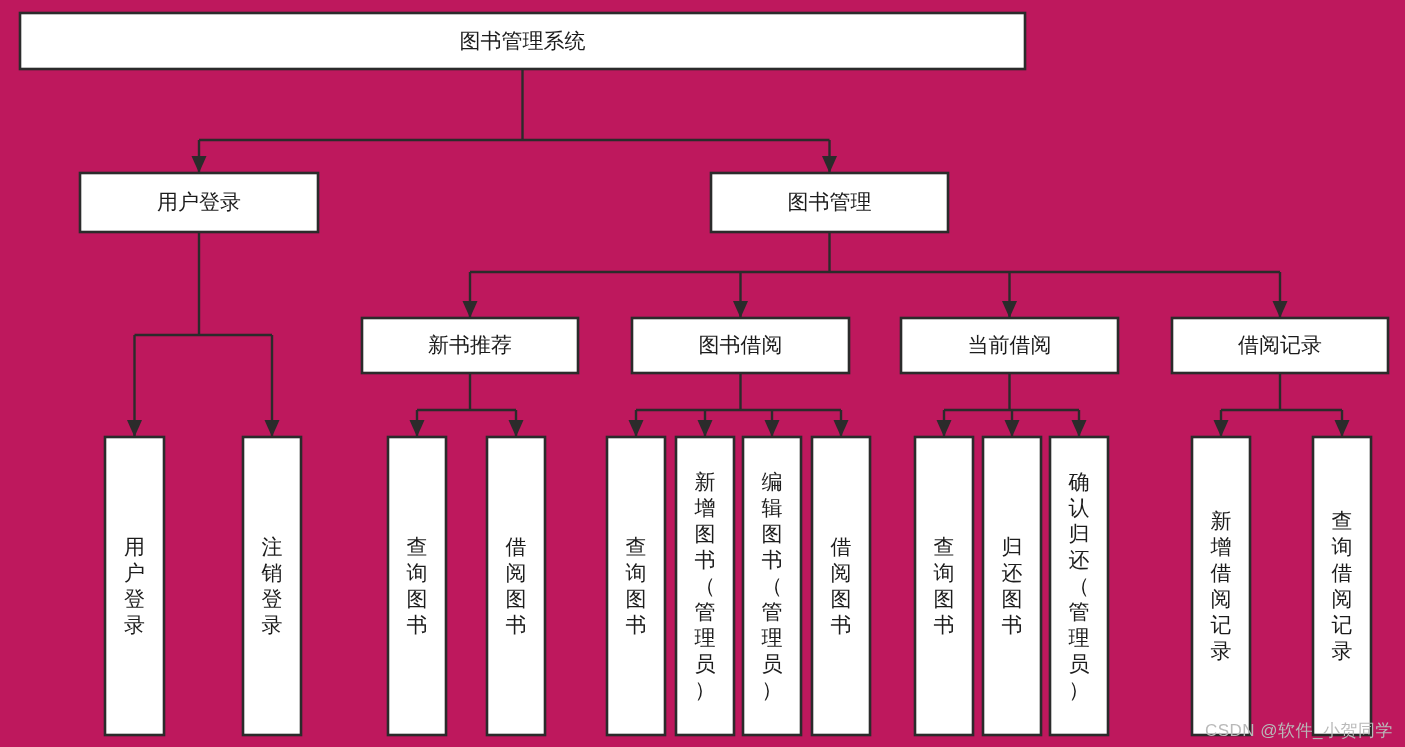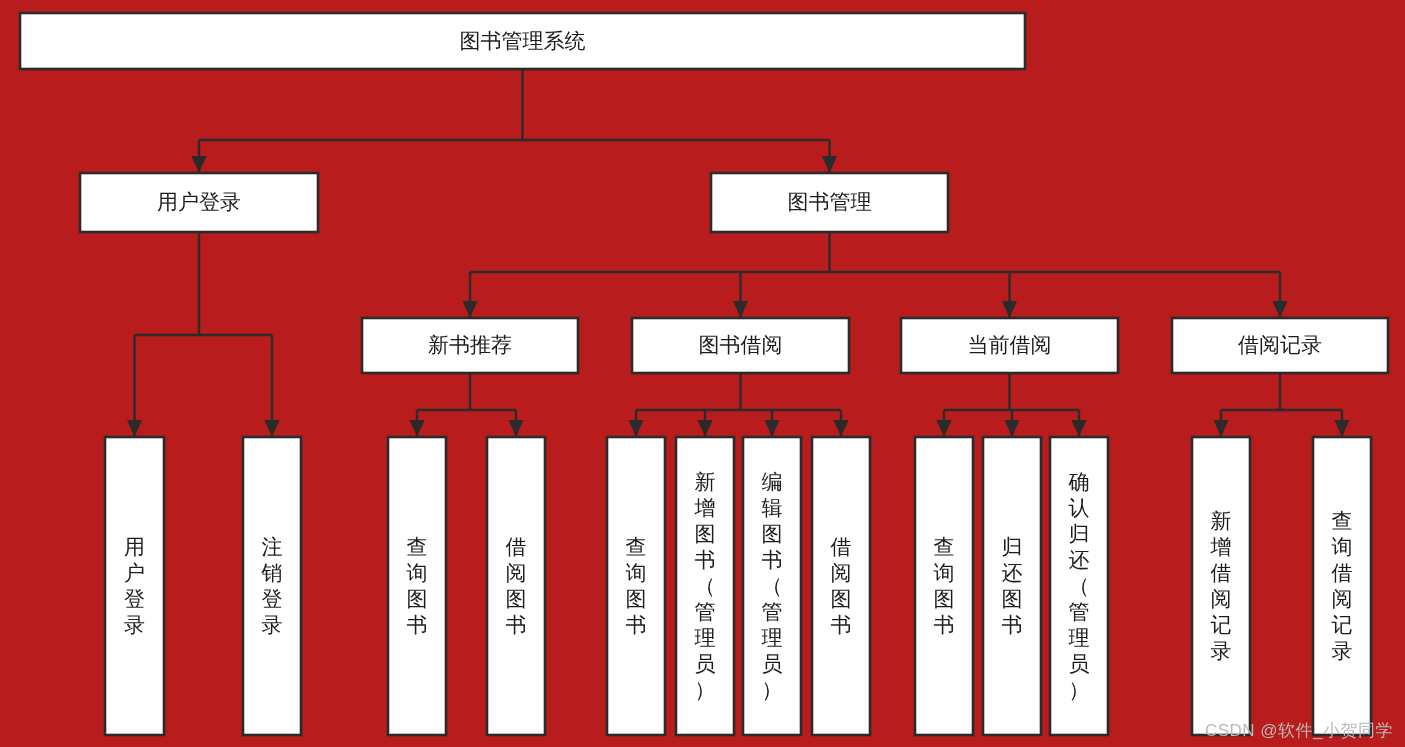--- a/index.html
+++ b/index.html
@@ -10,21 +10,21 @@
   body {
     width: 1405px;
     height: 747px;
     font-family: "Liberation Sans", "DejaVu Sans", sans-serif;
     overflow: hidden;
   }
   #diagram-root {
     position: relative;
     width: 1405px;
     height: 747px;
-    background: #b91c1c;
+    background: #be185d;
   }
   svg.flow {
     position: absolute;
     left: 0;
     top: 0;
     width: 1405px;
     height: 747px;
     display: block;
   }
   .node-rect {

